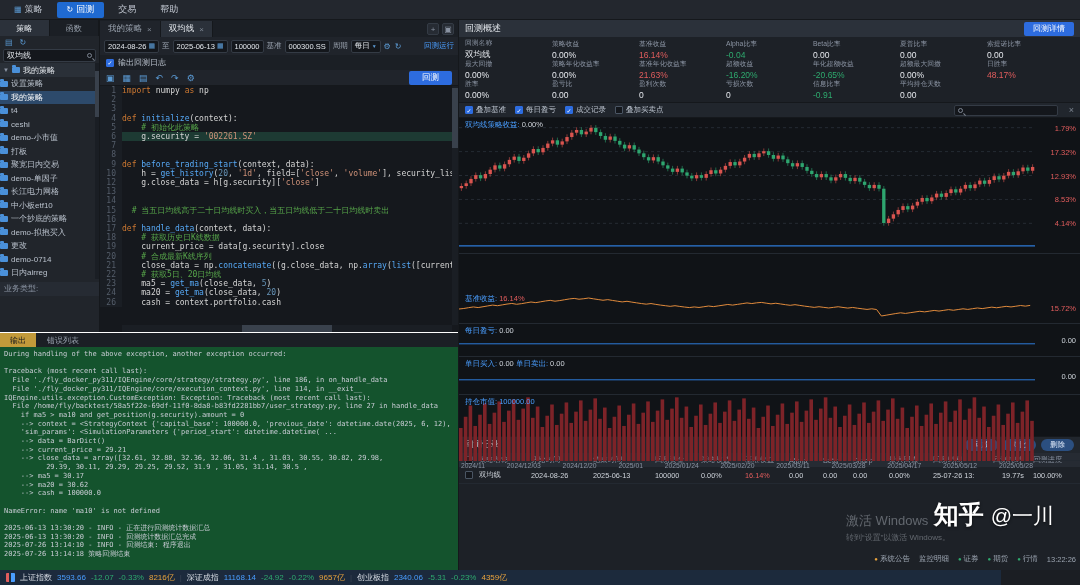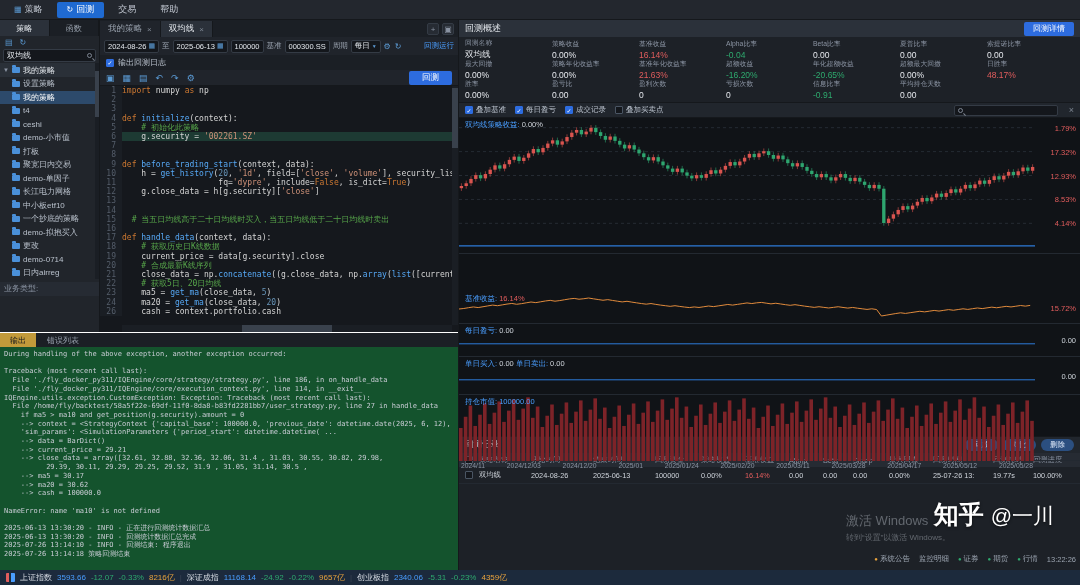--- a/index.html
+++ b/index.html
@@ -25,21 +25,21 @@
   .side-tab.active{background:#2b313a;color:#e3e7ec;}
   .side-icons{display:flex;gap:7px;padding:1px 5px;height:12px;align-items:center;}
   .side-icons span{font-size:8px;color:#5b9bd5;}
   .side-search{margin:1px 3px;height:13px;background:#14171c;border:1px solid #343b45;border-radius:2px;
                display:flex;align-items:center;justify-content:space-between;padding:0 3px;font-size:8px;color:#e3e7ec;}
   .mag{width:5px;height:5px;border:1px solid #7d8591;border-radius:50%;position:relative;flex:0 0 auto;}
   .mag::after{content:"";position:absolute;width:3px;height:1px;background:#7d8591;transform:rotate(45deg);left:4px;top:5px;}
   #tree{font-size:8px;position:relative;}
   .tree-root{display:flex;align-items:center;gap:3px;height:14px;padding-left:3px;background:#2a3038;color:#e3e7ec;}
   .caret{font-size:6px;color:#8a93a2;}
-  .tree-item{display:flex;align-items:center;gap:3px;height:13.5px;padding-left:12px;color:#b9c1cc;
+  .tree-item{display:flex;align-items:center;gap:3px;height:13.5px;padding-left:0;color:#b9c1cc;
              white-space:nowrap;overflow:hidden;}
   .tree-item.selected{background:#2d4a6b;color:#fff;}
   .folder{width:8px;height:6px;background:#4a90d9;border-radius:1px;position:relative;flex:0 0 auto;}
   .folder::before{content:"";position:absolute;top:-2px;left:0;width:4px;height:2px;background:#4a90d9;border-radius:1px 1px 0 0;}
   .tree-sb{position:absolute;right:0;top:0;width:4px;height:216px;background:#1a1e24;}
   .tree-sb i{display:block;width:4px;height:46px;background:#39414c;margin-top:8px;}
   .biz-label{margin-top:2px;height:14px;background:#262b33;color:#8a93a2;display:flex;align-items:center;
              padding-left:4px;font-size:8px;}
 
   
@@ -135,21 +135,21 @@
          display:flex;align-items:baseline;gap:7px;}
   .zhihu .z1{font-size:25px;font-weight:bold;}
   .zhihu .z2{font-size:21px;}
   #mini-status{position:absolute;right:4px;top:554px;display:flex;gap:9px;font-size:7.5px;color:#9aa3af;align-items:center;}
   .ms-item{display:flex;align-items:center;gap:2px;}
   .dot{font-size:6px;}
   .dot-orange{color:#e8a33d;}
   .dot-green{color:#2eaa6e;}
 
   
-  #statusbar{position:absolute;left:0;top:570px;width:1080px;height:15px;background:#1c2a3c;display:flex;
+  #statusbar{position:absolute;left:0;top:570px;width:1001px;height:15px;background:#1c2a3c;display:flex;
              align-items:center;padding:0 6px;font-size:8px;gap:5px;}
   .sb-icon{width:9px;height:9px;border-radius:1px;flex:0 0 auto;
            background:linear-gradient(90deg,#e25d5d 0 38%,#1c2a3c 38% 58%,#4a9eff 58% 100%);}
   #ticker{display:flex;align-items:center;gap:5px;}
   .tick-name{color:#d5dae2;}
   .tick-val{color:#4a9eff;}
   .tick-chg{color:#2eaa6e;}
   .tick-amt{color:#e8a33d;}
   .tick-sep{color:#3a4454;}
 </style>
@@ -325,21 +325,20 @@
         <div class="code-line"><span class="gutter">1</span><span><span class="tok-k">import</span><span class="tok-p"> numpy </span><span class="tok-k">as</span><span class="tok-p"> np</span></span></div>
         <div class="code-line"><span class="gutter">2</span><span> </span></div>
         <div class="code-line"><span class="gutter">3</span><span> </span></div>
         <div class="code-line"><span class="gutter">4</span><span><span class="tok-k">def</span><span class="tok-p"> </span><span class="tok-f">initialize</span><span class="tok-p">(context):</span></span></div>
         <div class="code-line"><span class="gutter">5</span><span><span class="tok-p">    </span><span class="tok-c"># 初始化此策略</span></span></div>
         <div class="code-line hl"><span class="gutter">6</span><span><span class="tok-p">    g.security = </span><span class="tok-s">'002261.SZ'</span></span></div>
         <div class="code-line"><span class="gutter">7</span><span> </span></div>
         <div class="code-line"><span class="gutter">8</span><span> </span></div>
         <div class="code-line"><span class="gutter">9</span><span><span class="tok-k">def</span><span class="tok-p"> </span><span class="tok-f">before_trading_start</span><span class="tok-p">(context, data):</span></span></div>
         <div class="code-line"><span class="gutter">10</span><span><span class="tok-p">    h = </span><span class="tok-f">get_history</span><span class="tok-p">(</span><span class="tok-n">20</span><span class="tok-p">, </span><span class="tok-s">'1d'</span><span class="tok-p">, field=[</span><span class="tok-s">'close'</span><span class="tok-p">, </span><span class="tok-s">'volume'</span><span class="tok-p">], security_list=g</span></span></div>
-        <div class="code-line"><span class="gutter">11</span><span><span class="tok-p">                    fq=</span><span class="tok-s">'dypre'</span><span class="tok-p">, include=</span><span class="tok-k">False</span><span class="tok-p">, is_dict=</span><span class="tok-k">True</span><span class="tok-p">)</span></span></div>
         <div class="code-line"><span class="gutter">12</span><span><span class="tok-p">    g.close_data = h[g.security][</span><span class="tok-s">'close'</span><span class="tok-p">]</span></span></div>
         <div class="code-line"><span class="gutter">13</span><span> </span></div>
         <div class="code-line"><span class="gutter">14</span><span> </span></div>
         <div class="code-line"><span class="gutter">15</span><span><span class="tok-p">  </span><span class="tok-c"># 当五日均线高于二十日均线时买入，当五日均线低于二十日均线时卖出</span></span></div>
         <div class="code-line"><span class="gutter">16</span><span> </span></div>
         <div class="code-line"><span class="gutter">17</span><span><span class="tok-k">def</span><span class="tok-p"> </span><span class="tok-f">handle_data</span><span class="tok-p">(context, data):</span></span></div>
         <div class="code-line"><span class="gutter">18</span><span><span class="tok-p">    </span><span class="tok-c"># 获取历史日K线数据</span></span></div>
         <div class="code-line"><span class="gutter">19</span><span><span class="tok-p">    current_price = data[g.security].close</span></span></div>
         <div class="code-line"><span class="gutter">20</span><span><span class="tok-p">    </span><span class="tok-c"># 合成最新K线序列</span></span></div>
         <div class="code-line"><span class="gutter">21</span><span><span class="tok-p">    close_data = np.</span><span class="tok-f">concatenate</span><span class="tok-p">((g.close_data, np.</span><span class="tok-f">array</span><span class="tok-p">(</span><span class="tok-f">list</span><span class="tok-p">([current_pr</span></span></div>
@@ -937,21 +936,21 @@
             <span class="rc" style="width: 62px;">2024-08-26</span>
             <span class="rc" style="width: 62px;">2025-06-13</span>
             <span class="rc" style="width: 46px;">100000</span>
             <span class="rc" style="width: 44px;">0.00%</span>
             <span class="rc redtxt" style="width: 44px;">16.14%</span>
             <span class="rc" style="width: 34px;">0.00</span>
             <span class="rc" style="width: 30px;">0.00</span>
             <span class="rc" style="width: 36px;">0.00</span>
             <span class="rc" style="width: 44px;">0.00%</span>
             <span class="rc" style="width: 60px;">25-07-26 13:</span>
-            <span class="rc" style="width: 40px;">19.77s</span>
+            <span class="rc" style="width: 40px; text-align: center;">19.77s</span>
             <span class="rc" style="width: 44px;">100.00%</span>
           </div>
         </div>
     </div>
   </div>
 
   <div class="win-activate" style="left:846px;top:512px;">
     <div class="l1">激活 Windows</div>
     <div class="l2">转到“设置”以激活 Windows。</div>
   </div>

